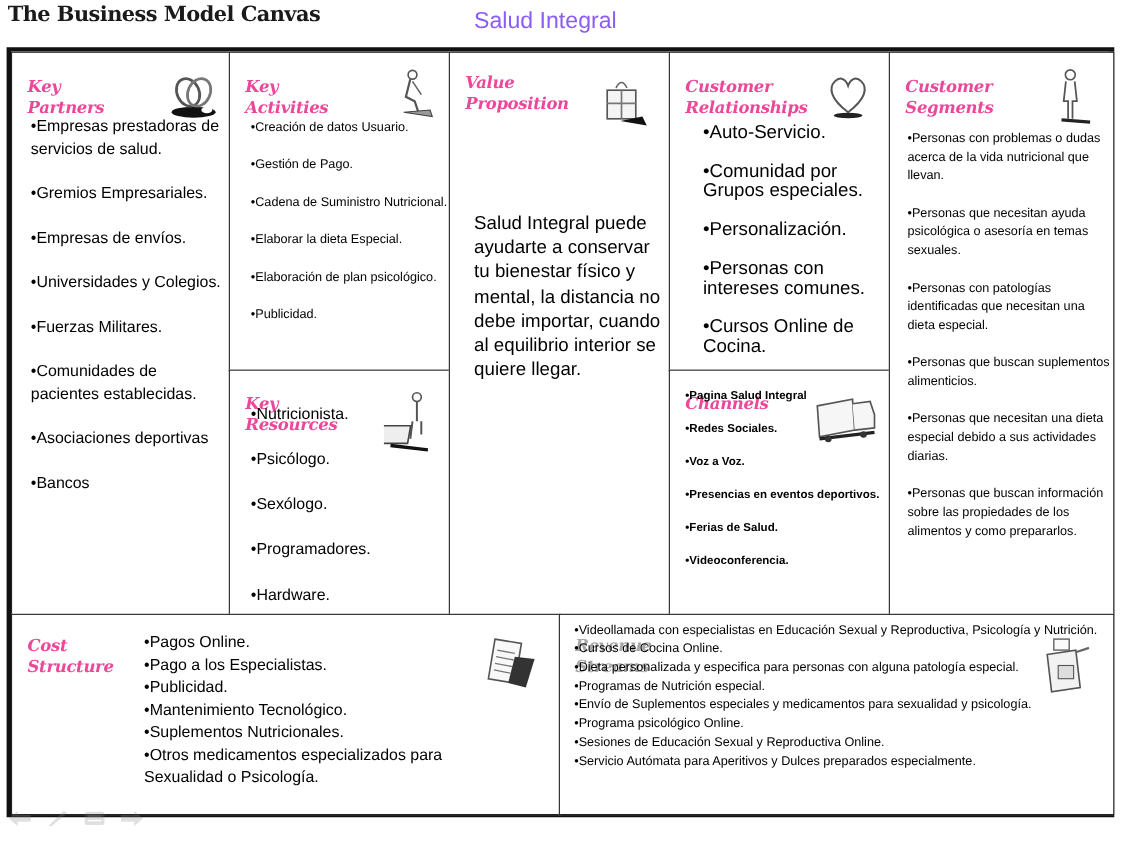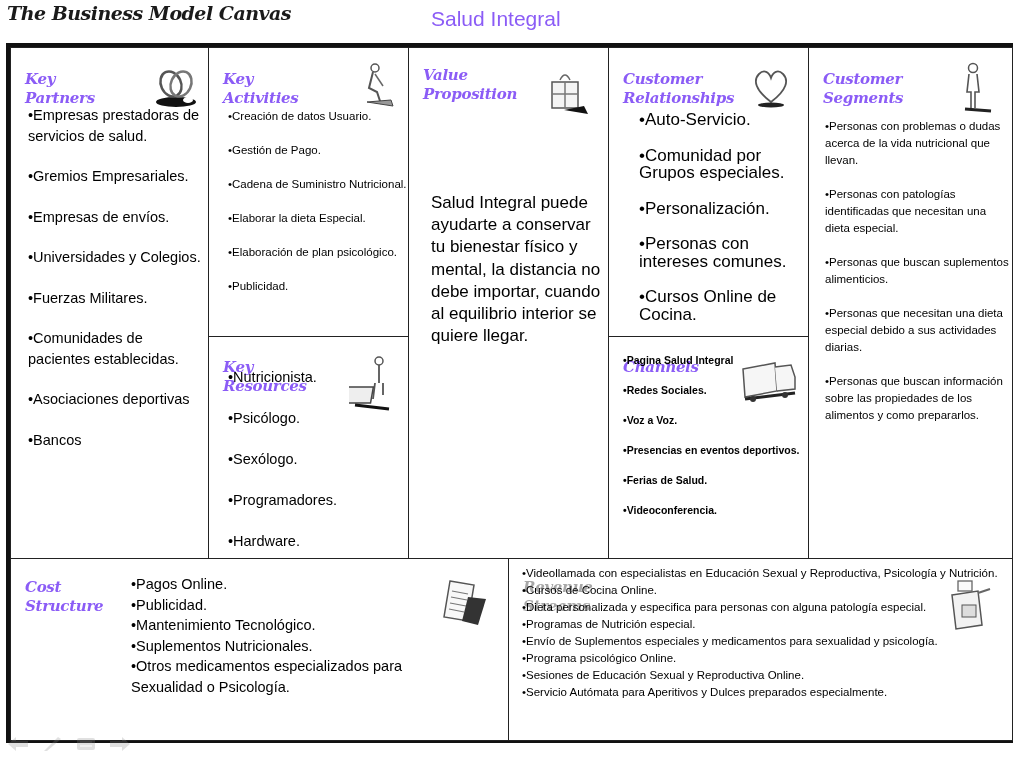--- a/index.html
+++ b/index.html
@@ -2,41 +2,41 @@
 <html><head>
   <meta charset="utf-8">
   <style>
     * { box-sizing: border-box; margin: 0; padding: 0; }
     html, body { width: 1024px; height: 768px; background: #ffffff; overflow: hidden; }
     body { position: relative; font-family: "Liberation Sans", sans-serif; color: #000; }
 
     .canvas-title {
       position: absolute; left: 7px; top: 2px;
       font-family: "DejaVu Serif", "Liberation Serif", serif;
-      font-style: italic; font-weight: bold; font-size: 19px; color: #1a1a1a;
+      font-weight: bold; font-size: 19px; color: #1a1a1a;
       letter-spacing: -0.5px;
     }
     .project-title {
       position: absolute; left: 431px; top: 7px;
       font-family: "Liberation Sans", sans-serif; font-size: 21px; color: #8b5cf6;
     }
 
     .frame {
       position: absolute; left: 6px; top: 43px; width: 1007px; height: 700px;
       border: 4px solid #111; border-right-width: 5px; border-bottom-width: 5px;
       background: #fff;
     }
 
     .cell { position: absolute; border: 1.5px solid #222; background: #fff; overflow: hidden; }
 
     .cell-label {
       position: absolute;
       font-family: "DejaVu Serif", "Liberation Serif", serif;
       font-style: italic; font-weight: bold; font-size: 15px; line-height: 19px;
-      color: #8b5cf6; letter-spacing: -0.3px;
+      color: #ec4899; letter-spacing: -0.3px;
     }
 
     .icon { position: absolute; }
 
     .list { position: absolute; list-style: none; }
     .list li { white-space: pre-wrap; }
 
     
     .kp { left: 0; top: 0; width: 200px; height: 513px; }
     .kp .cell-label { left: 14px; top: 22px; }
@@ -244,20 +244,21 @@
     </div>
     <div class="icon">
       <svg width="36" height="52" viewBox="0 0 36 52">
         <circle cx="14" cy="6" r="4.5" fill="none" stroke="#555" stroke-width="1.5"></circle>
         <path d="M10 12 L8 30 L12 30 L12 46 M18 12 L20 30 L16 30 L16 46" fill="none" stroke="#555" stroke-width="1.6"></path>
         <path d="M6 47 L32 49" stroke="#222" stroke-width="3"></path>
       </svg>
     </div>
     <ul class="list">
       <li>•Personas con problemas o dudas acerca de la vida nutricional que llevan.</li>
+      <li>•Personas que necesitan ayuda psicológica o asesoría en temas sexuales.</li>
       <li>•Personas con patologías identificadas que necesitan una dieta especial.</li>
       <li>•Personas que buscan suplementos alimenticios.</li>
       <li>•Personas que necesitan una dieta especial debido a sus actividades diarias.</li>
       <li>•Personas que buscan información sobre las propiedades de los alimentos y como prepararlos.</li>
     </ul>
   </section>
 
   <section class="cell cost">
     <div class="cell-label">
       <div>Cost</div>
@@ -265,20 +266,21 @@
     </div>
     <div class="icon">
       <svg width="56" height="52" viewBox="0 0 56 52">
         <path d="M14 4 L38 8 L32 44 L8 40 Z" fill="#f8f8f8" stroke="#555" stroke-width="1.5"></path>
         <path d="M16 14 L32 17 M15 20 L31 23 M14 26 L30 29 M13 32 L28 35" stroke="#777" stroke-width="1.2"></path>
         <path d="M32 20 L50 22 L42 48 L26 44" fill="#333"></path>
       </svg>
     </div>
     <ul class="list">
       <li>•Pagos Online.</li>
+      <li>•Pago a los Especialistas.</li>
       <li>•Publicidad.</li>
       <li>•Mantenimiento Tecnológico.</li>
       <li>•Suplementos Nutricionales.</li>
       <li>•Otros medicamentos especializados para Sexualidad o Psicología.</li>
     </ul>
   </section>
 
   <section class="cell rev">
     <div class="cell-label">
       <div>Revenue</div>

